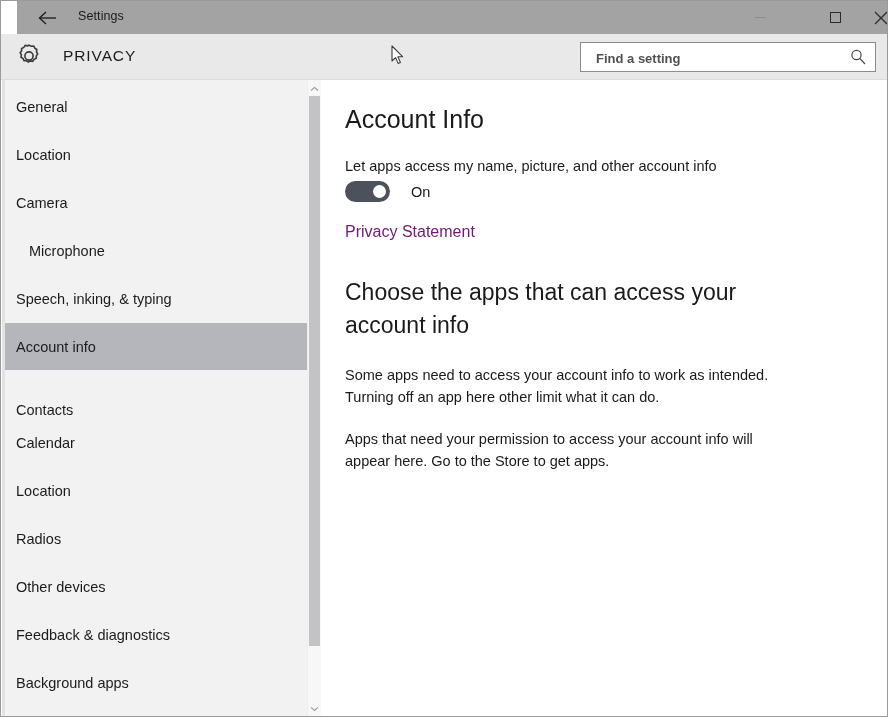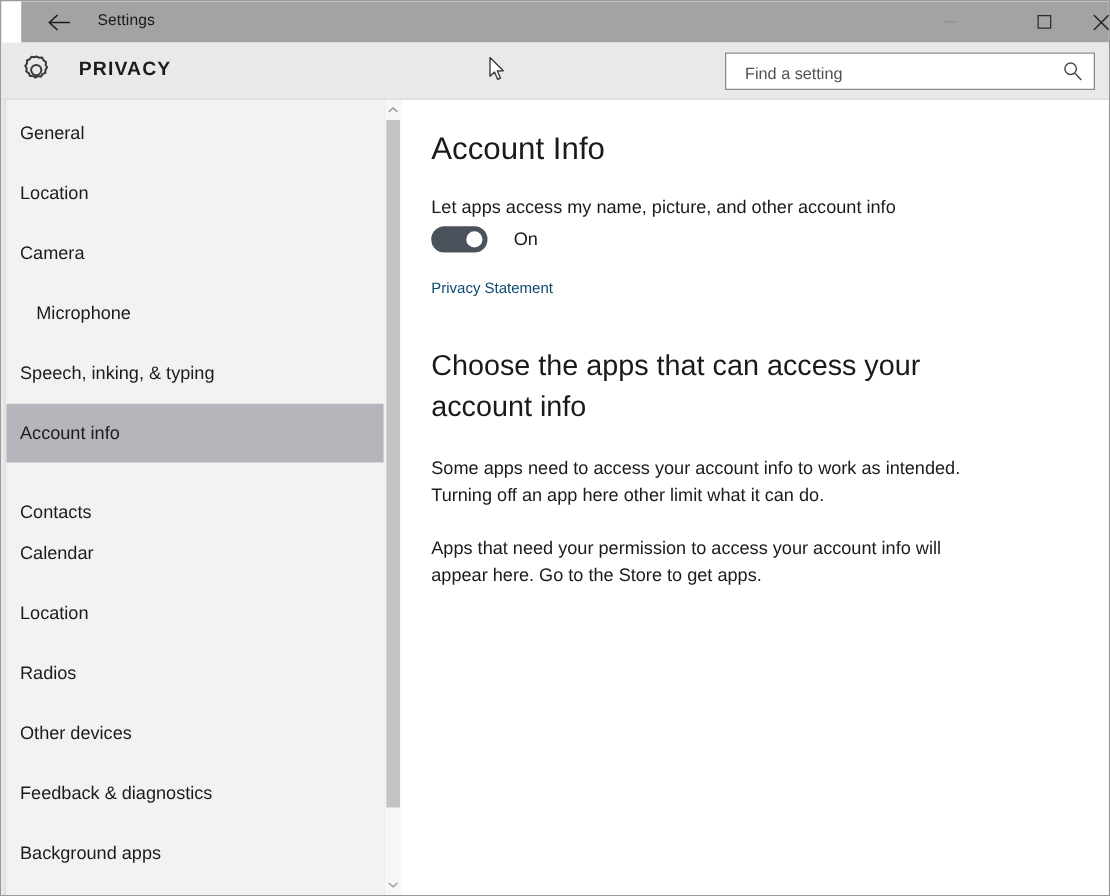--- a/index.html
+++ b/index.html
@@ -76,41 +76,42 @@
   }
   #gear-icon {
     position: absolute;
     left: 12px; top: 6px;
     width: 32px; height: 32px;
   }
   #page-title {
     position: absolute;
     left: 62px; top: 13px;
     font-size: 15.5px;
-    font-weight: bold;
+    font-weight: normal;
     letter-spacing: 0.9px;
     color: #1c1c1c;
   }
   #search-box {
     position: absolute;
     left: 579px; top: 8px;
     width: 296px; height: 30px;
     box-sizing: border-box;
     background: #ffffff;
     border: 1px solid #8b8b8b;
   }
   #search-input {
     position: absolute;
     left: 13px; top: 0;
     width: 240px; height: 28px;
     border: 0; outline: 0;
     background: transparent;
     font-family: "Liberation Sans", sans-serif;
     font-size: 13px;
     color: #1a1a1a;
+    font-weight: bold;
   }
   #search-input::placeholder { color: #515151; opacity: 1; }
   #search-icon {
     position: absolute;
     right: 8px; top: 5px;
     width: 18px; height: 18px;
   }
 
   
   #sidebar {
@@ -210,22 +211,22 @@
     background: #ffffff;
   }
   #toggle-state {
     margin-left: 21px;
     font-size: 14.5px;
     color: #1a1a1a;
   }
   #privacy-link {
     position: absolute;
     left: 23px; top: 143px;
-    font-size: 12px;
-    color: #0c4a6e;
+    font-size: 16px;
+    color: #701a75;
     text-decoration: none;
     cursor: default;
   }
   #h2-choose {
     position: absolute;
     left: 23px; top: 196px;
     width: 410px;
     font-size: 23px;
     font-weight: normal;
     line-height: 33px;

